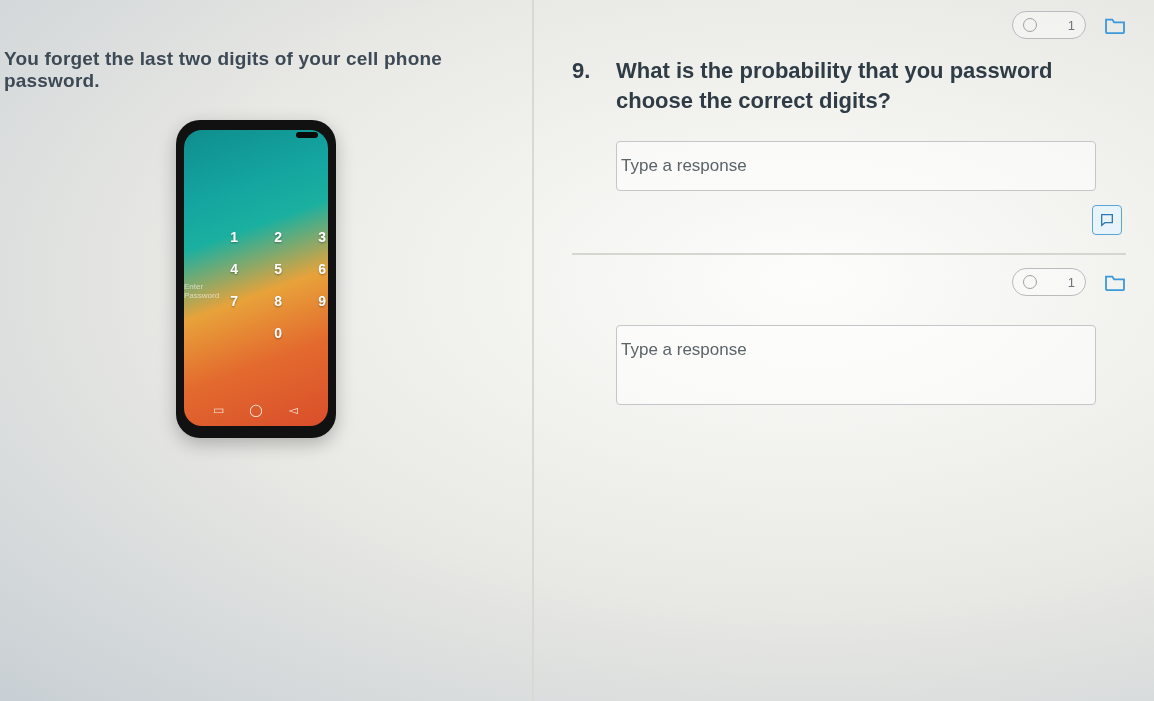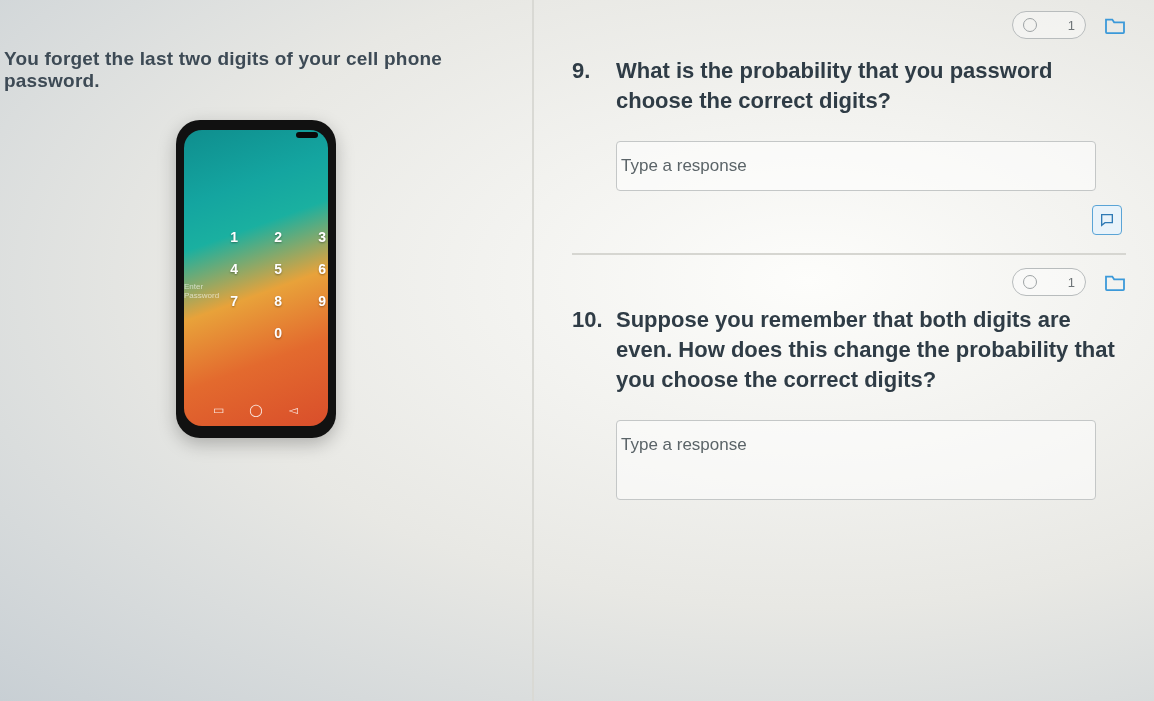--- a/index.html
+++ b/index.html
@@ -274,21 +274,17 @@
         <span>1</span>
       </div>
       <div class="folder-icon">
         <svg viewBox="0 0 24 20">
             <path fill="none" stroke="currentColor" stroke-width="2" d="M2 4h7l2 3h11v11a1 1 0 0 1-1 1H3a1 1 0 0 1-1-1V4z"></path>
           </svg>
       </div>
     </div>
 
     <div class="question-block">
-      <div class="q-row">
-        <div class="q-num">10.</div>
-        <div class="q-text">Suppose you remember that both digits are even. How does this change the probability that you choose the correct digits?</div>
-      </div>
       <div class="response-box tall">Type a response</div>
     </div>
 
   </div>
 </div>
 
 </body></html>

